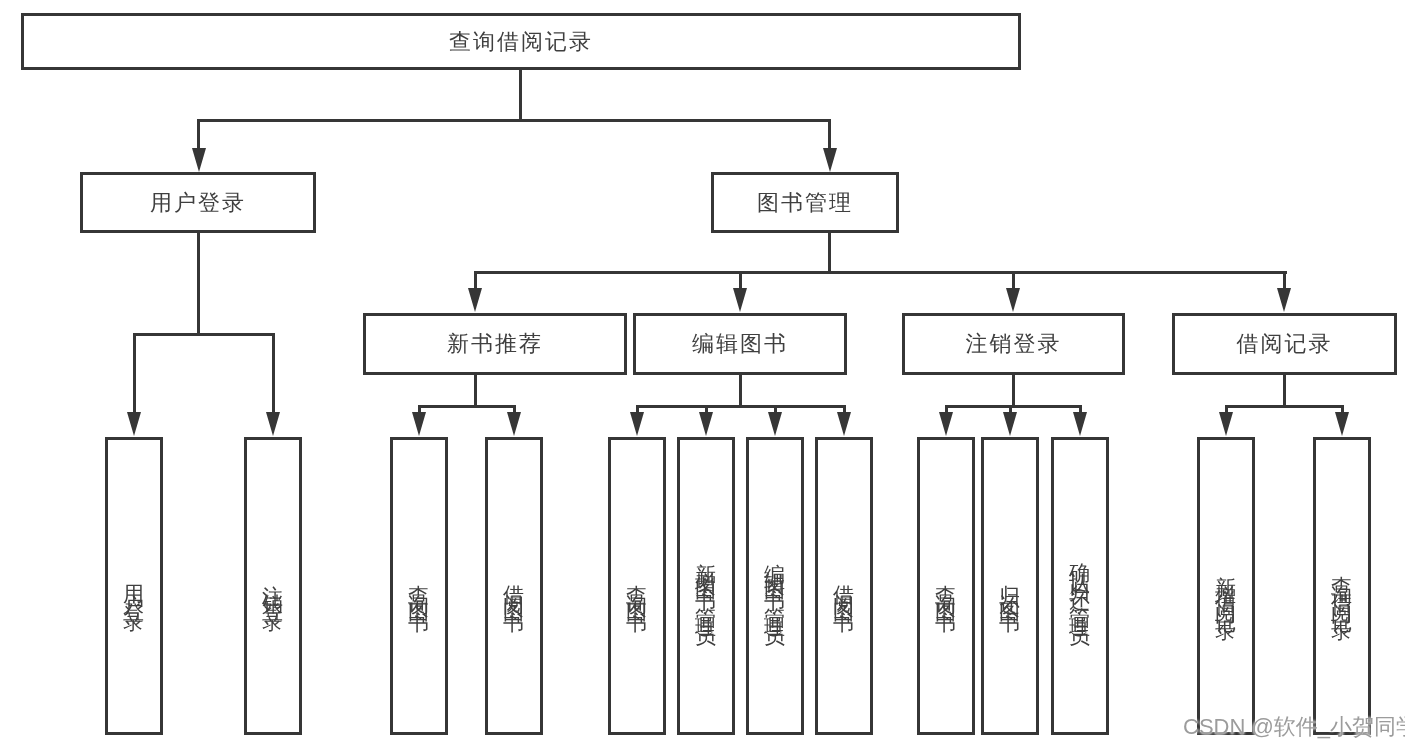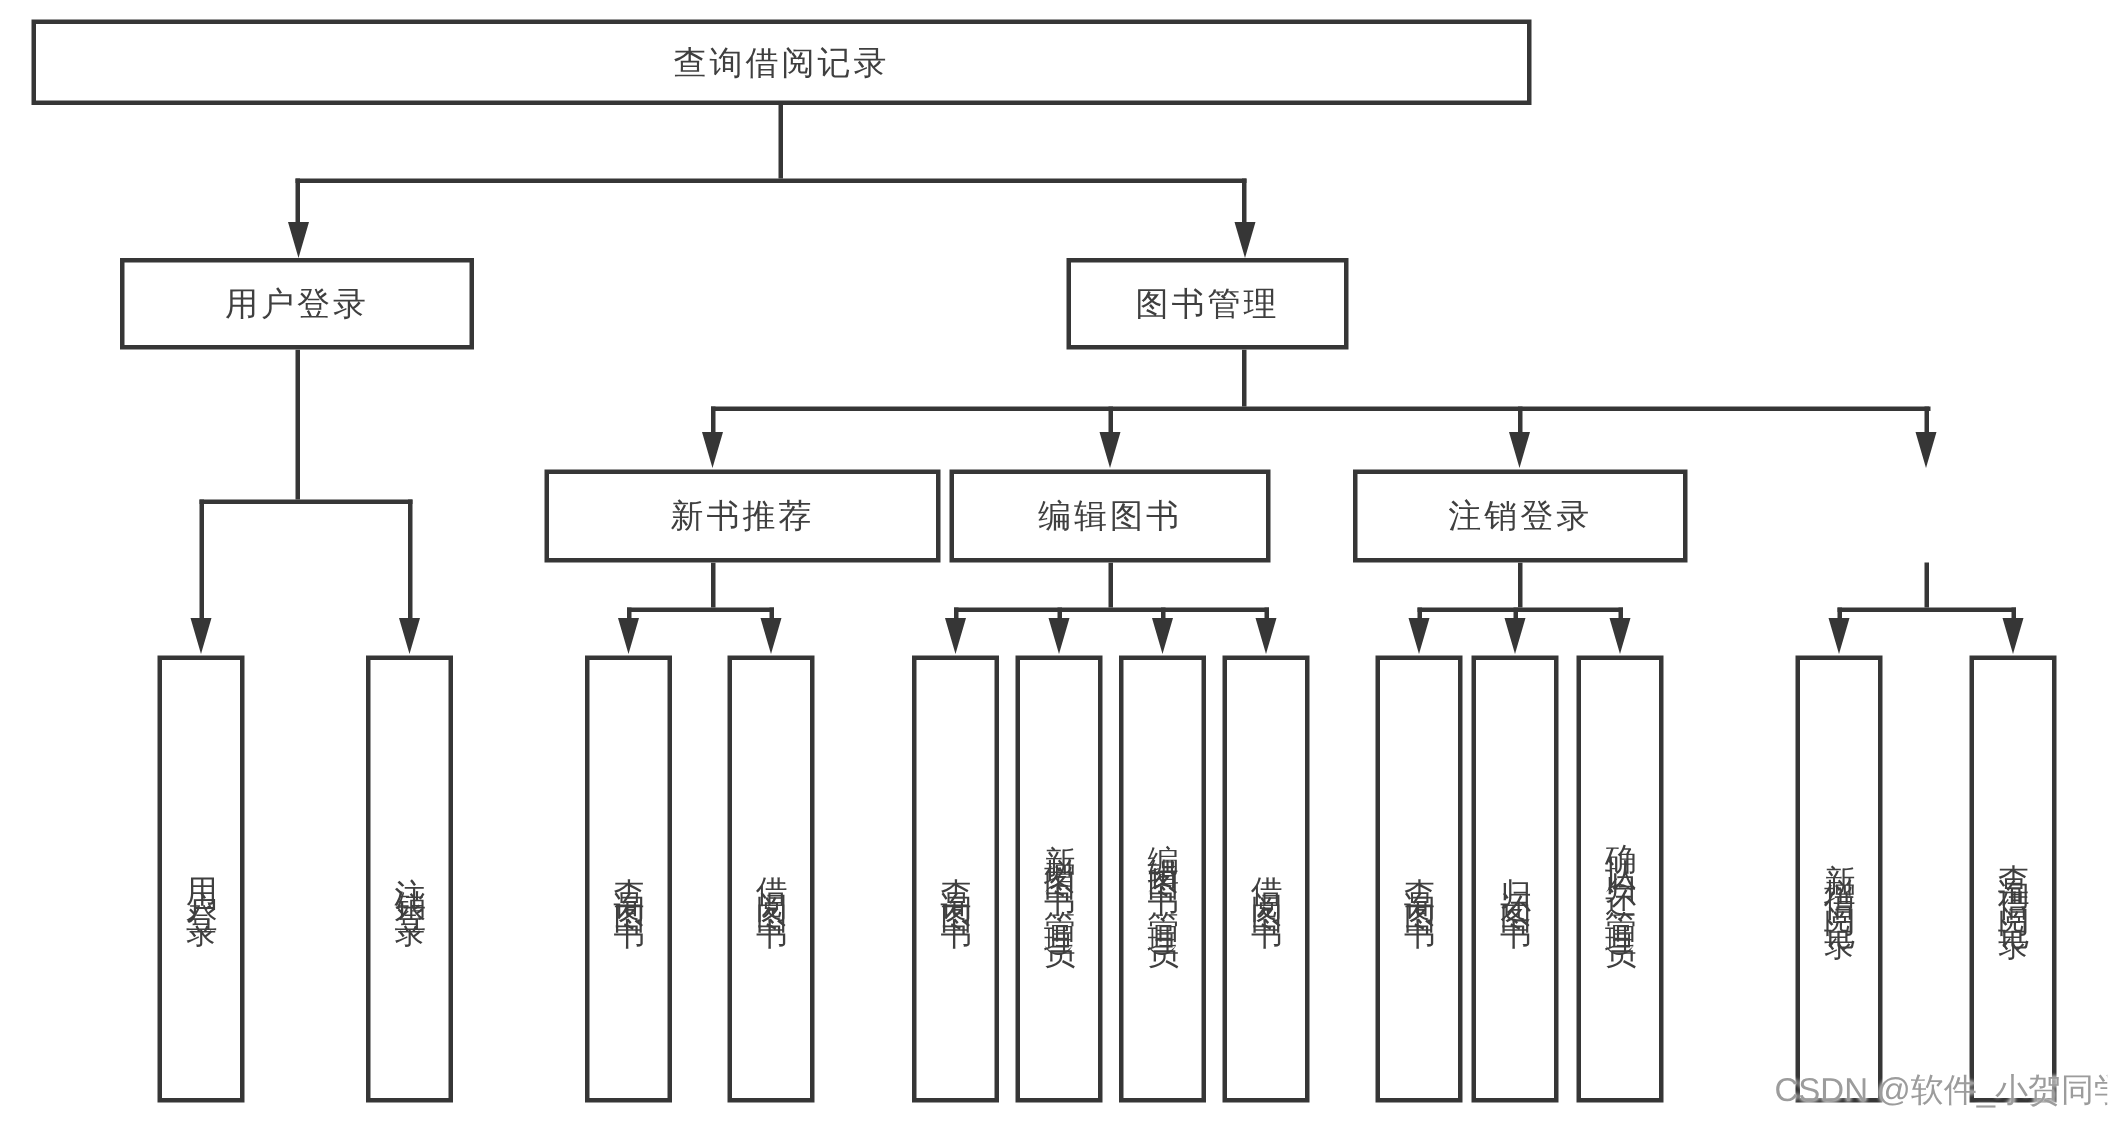--- a/index.html
+++ b/index.html
@@ -107,20 +107,23 @@
 
   <div class="box" style="left:363px;top:313px;width:264px;height:62px">
     <span class="hlabel">新书推荐</span>
   </div>
   <div class="box" style="left:633px;top:313px;width:214px;height:62px">
     <span class="hlabel">编辑图书</span>
   </div>
   <div class="box" style="left:902px;top:313px;width:223px;height:62px">
     <span class="hlabel">注销登录</span>
   </div>
+  <div class="box" style="left:1172px;top:313px;width:225px;height:62px">
+    <span class="hlabel">借阅记录</span>
+  </div>
 
   <div class="box leaf" style="left:105px">
     <span class="vtext">用户登录</span>
   </div>
   <div class="box leaf" style="left:244px">
     <span class="vtext">注销登录</span>
   </div>
 
   <div class="box leaf" style="left:390px">
     <span class="vtext">查询图书</span>

